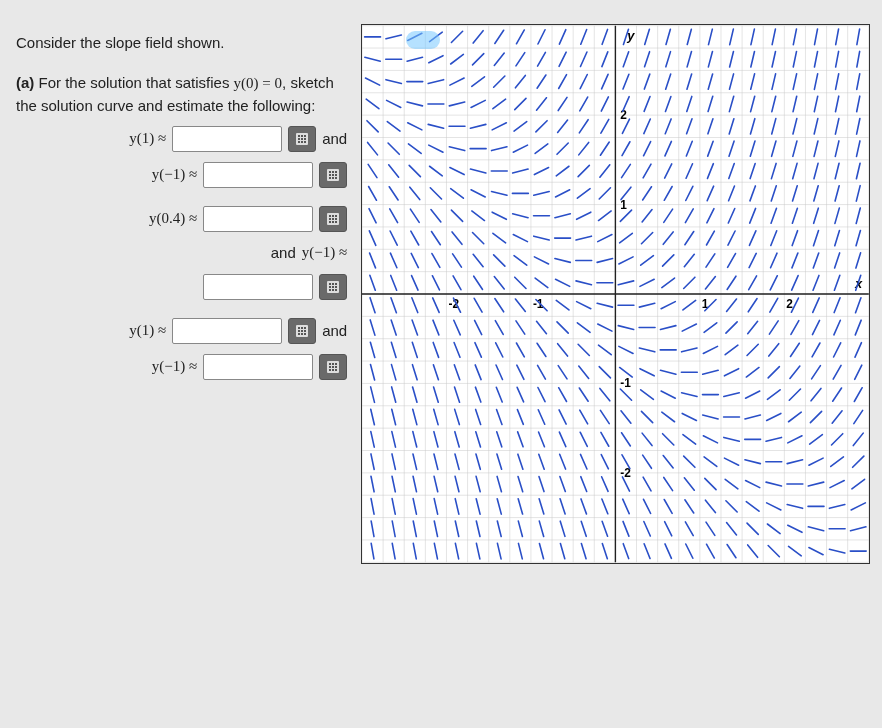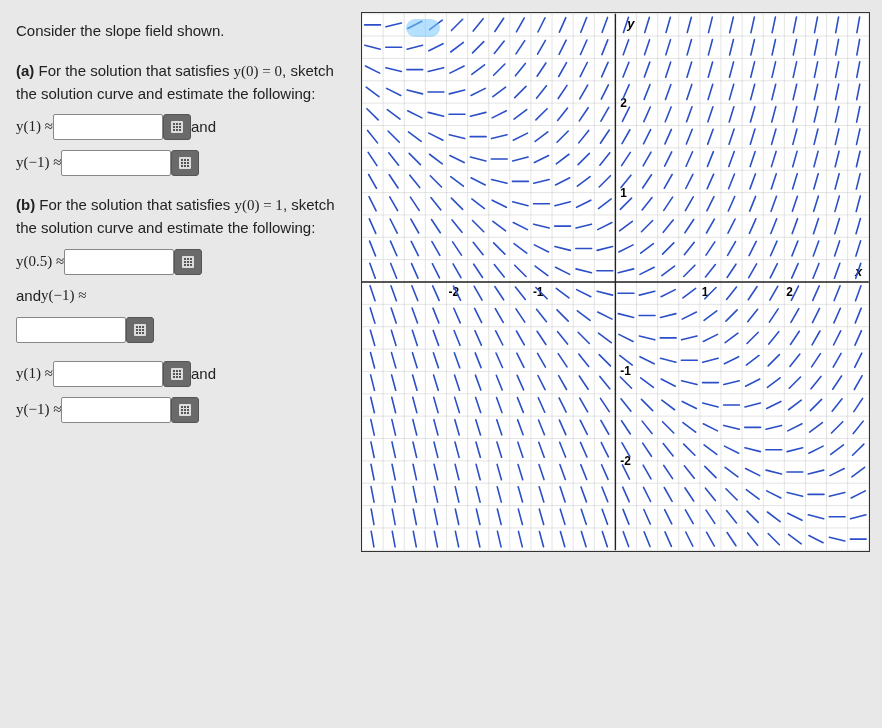--- a/index.html
+++ b/index.html
@@ -8,36 +8,39 @@
       background: #e8e8e8;
       width: 882px;
       height: 728px;
       padding: 12px;
       color: #222;
       overflow: hidden;
     }
     .container {
       display: flex;
       gap: 10px;
+      margin-top: 12px;
     }
     .left-panel {
       width: 340px;
       padding: 8px 4px;
       line-height: 1.45;
       font-size: 15px;
     }
     .intro { margin-bottom: 18px; }
     .part { margin-bottom: 18px; }
     .part-label { font-weight: bold; }
     .math { font-family: 'Times New Roman', serif; }
     .input-row {
       display: flex;
       align-items: center;
+      gap: 6px;
       margin: 10px 0;
       flex-wrap: wrap;
+      justify-content: flex-end;
     }
     .text-input {
       width: 110px;
       height: 26px;
       border: 1px solid #888;
       background: #fff;
       border-radius: 2px;
       padding: 0 4px;
       font-size: 14px;
     }
@@ -115,25 +118,22 @@
               <rect x="9" y="6" width="2" height="2" fill="#555"></rect>
               <rect x="3" y="9" width="2" height="2" fill="#555"></rect>
               <rect x="6" y="9" width="2" height="2" fill="#555"></rect>
               <rect x="9" y="9" width="2" height="2" fill="#555"></rect>
             </svg>
         </span>
       </div>
     </div>
 
     <div class="part">
-      <p>
-        <span class="part-label">(b)</span><span> For the solution that satisfies </span><span class="math">y(0) = 1</span><span>, sketch the solution curve and estimate the following:</span>
-      </p>
       <div class="input-row">
-        <span class="math">y(0.5) ≈</span>
+        <span class="math">y(0.4) ≈</span>
         <input class="text-input" style="">
         <span class="calc-btn">
           <svg width="14" height="14" viewBox="0 0 14 14">
               <rect x="1" y="1" width="12" height="12" rx="1" fill="#ddd"></rect>
               <rect x="3" y="3" width="2" height="2" fill="#555"></rect>
               <rect x="6" y="3" width="2" height="2" fill="#555"></rect>
               <rect x="9" y="3" width="2" height="2" fill="#555"></rect>
               <rect x="3" y="6" width="2" height="2" fill="#555"></rect>
               <rect x="6" y="6" width="2" height="2" fill="#555"></rect>
               <rect x="9" y="6" width="2" height="2" fill="#555"></rect>

